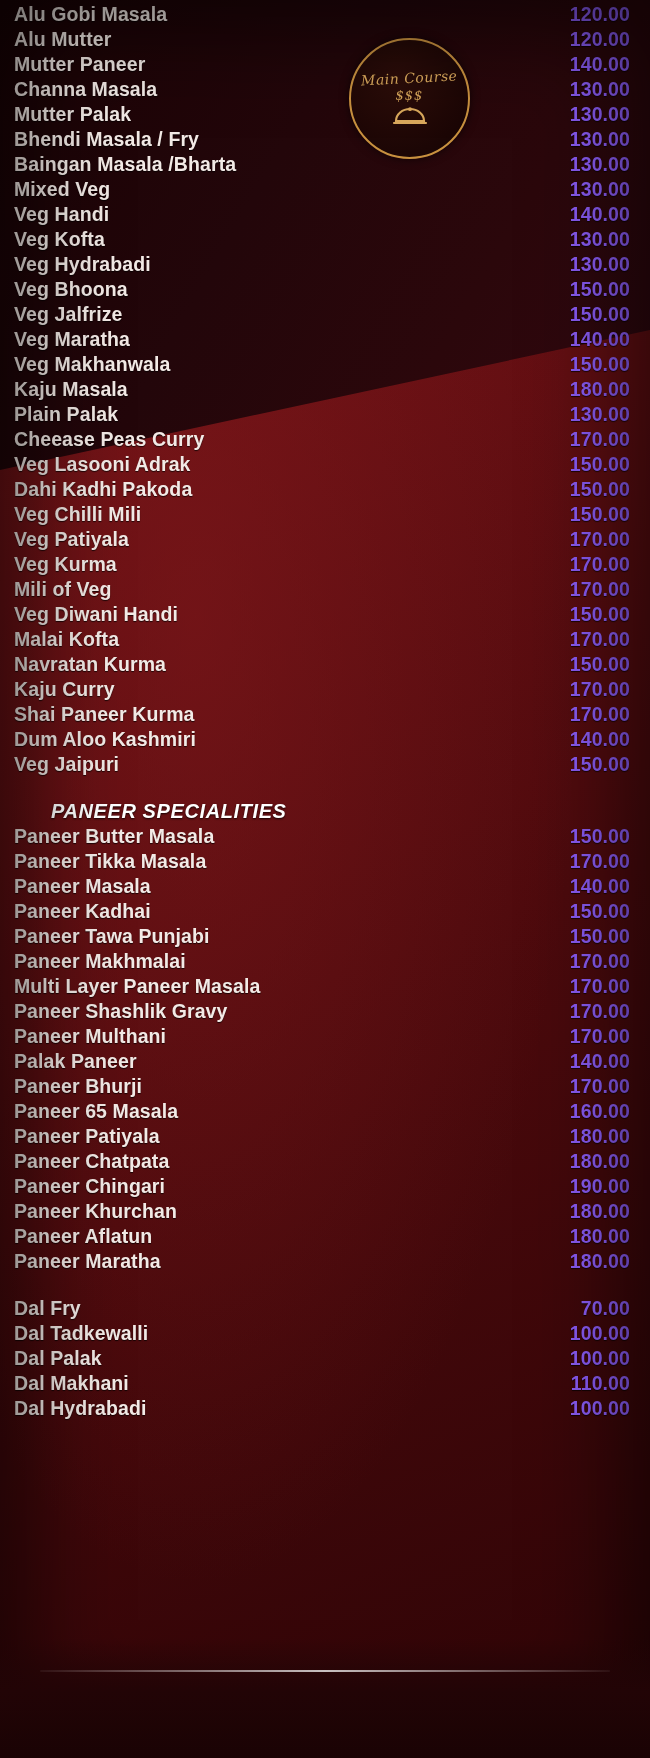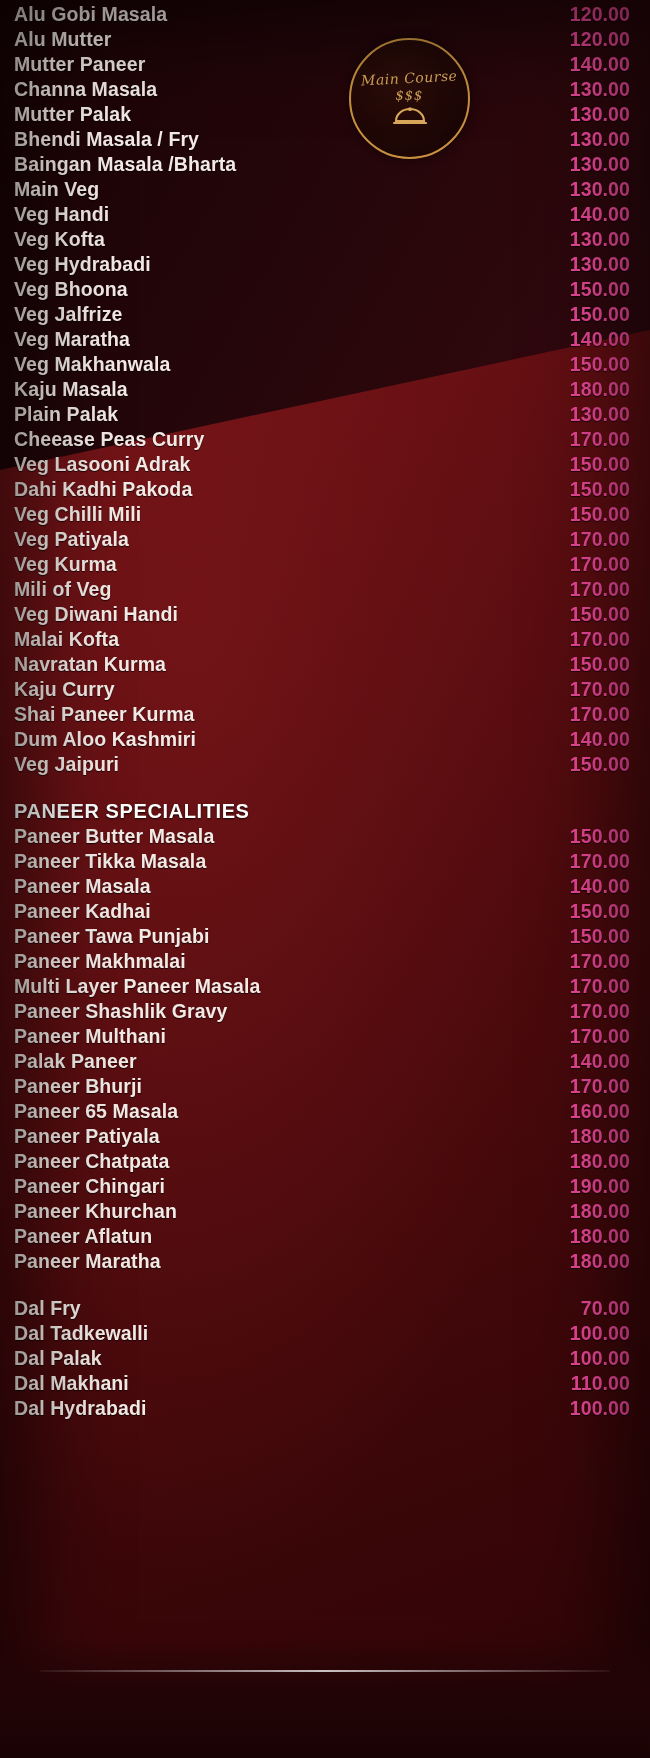--- a/index.html
+++ b/index.html
@@ -117,33 +117,35 @@
   .item-name {
     font-size: 19.5px;
     font-weight: bold;
     color: #f3eae6;
     letter-spacing: 0.1px;
     text-shadow: 0 1px 1px rgba(0,0,0,0.7);
   }
   .item-price {
     font-size: 19.5px;
     font-weight: bold;
-    color: #ec4899;
+    color: #8b5cf6;
     letter-spacing: 0.1px;
     text-shadow: 0 1px 1px rgba(0,0,0,0.7);
     padding-right: 6px;
   }
   .section-heading {
     font-size: 20px;
     font-weight: bold;
+    font-style: italic;
     color: #ffffff;
     letter-spacing: 0.6px;
     height: 25px;
     line-height: 25px;
     text-shadow: 0 1px 2px rgba(0,0,0,0.8);
+    margin-left: 37px;
   }
   .spacer {
     height: 22px;
   }
 </style>
 </head>
 <body>
 
 <div id="menu-card">
   <div class="bg-maroon"></div>
@@ -185,21 +187,21 @@
         </div>
         <div class="item">
           <span class="item-name">Bhendi Masala / Fry</span>
           <span class="item-price">130.00</span>
         </div>
         <div class="item">
           <span class="item-name">Baingan Masala /Bharta</span>
           <span class="item-price">130.00</span>
         </div>
         <div class="item">
-          <span class="item-name">Main Veg</span>
+          <span class="item-name">Mixed Veg</span>
           <span class="item-price">130.00</span>
         </div>
         <div class="item">
           <span class="item-name">Veg Handi</span>
           <span class="item-price">140.00</span>
         </div>
         <div class="item">
           <span class="item-name">Veg Kofta</span>
           <span class="item-price">130.00</span>
         </div>

